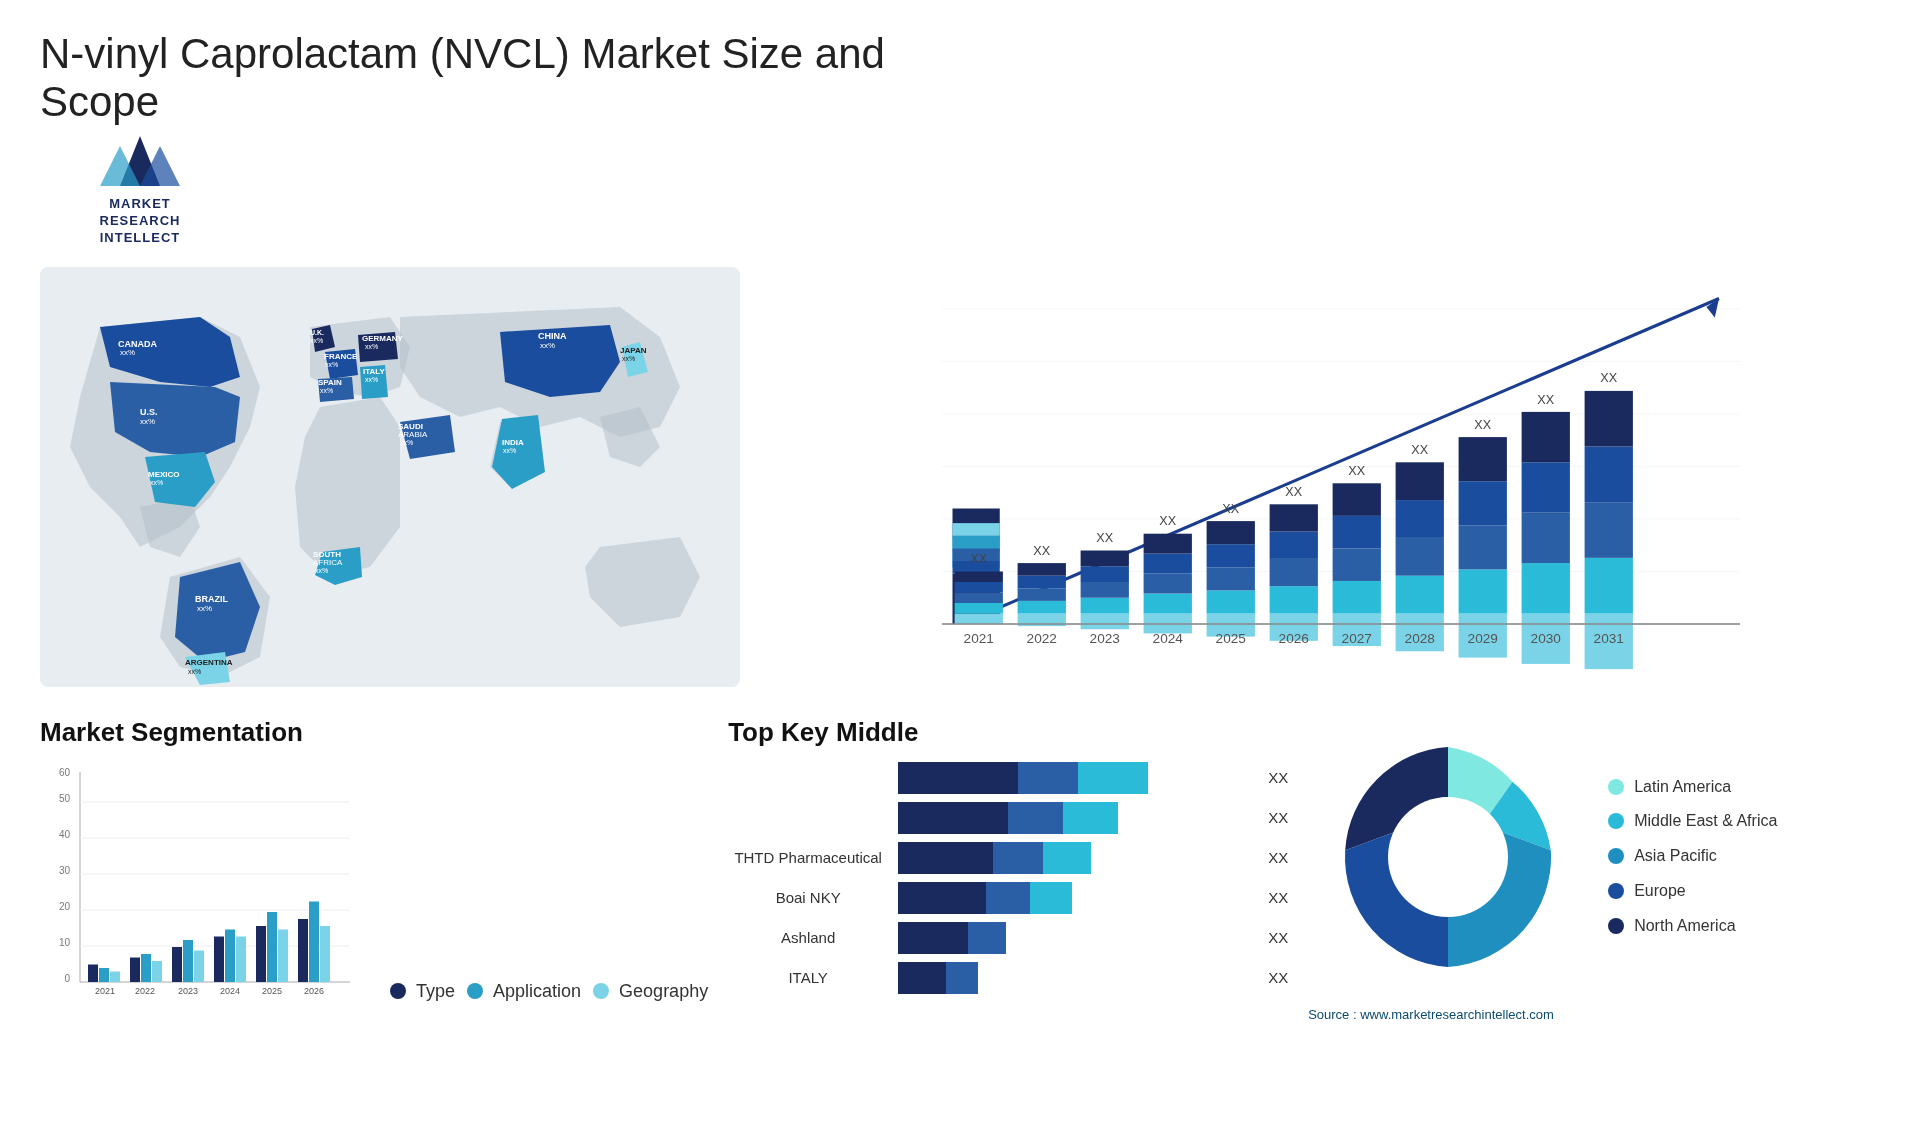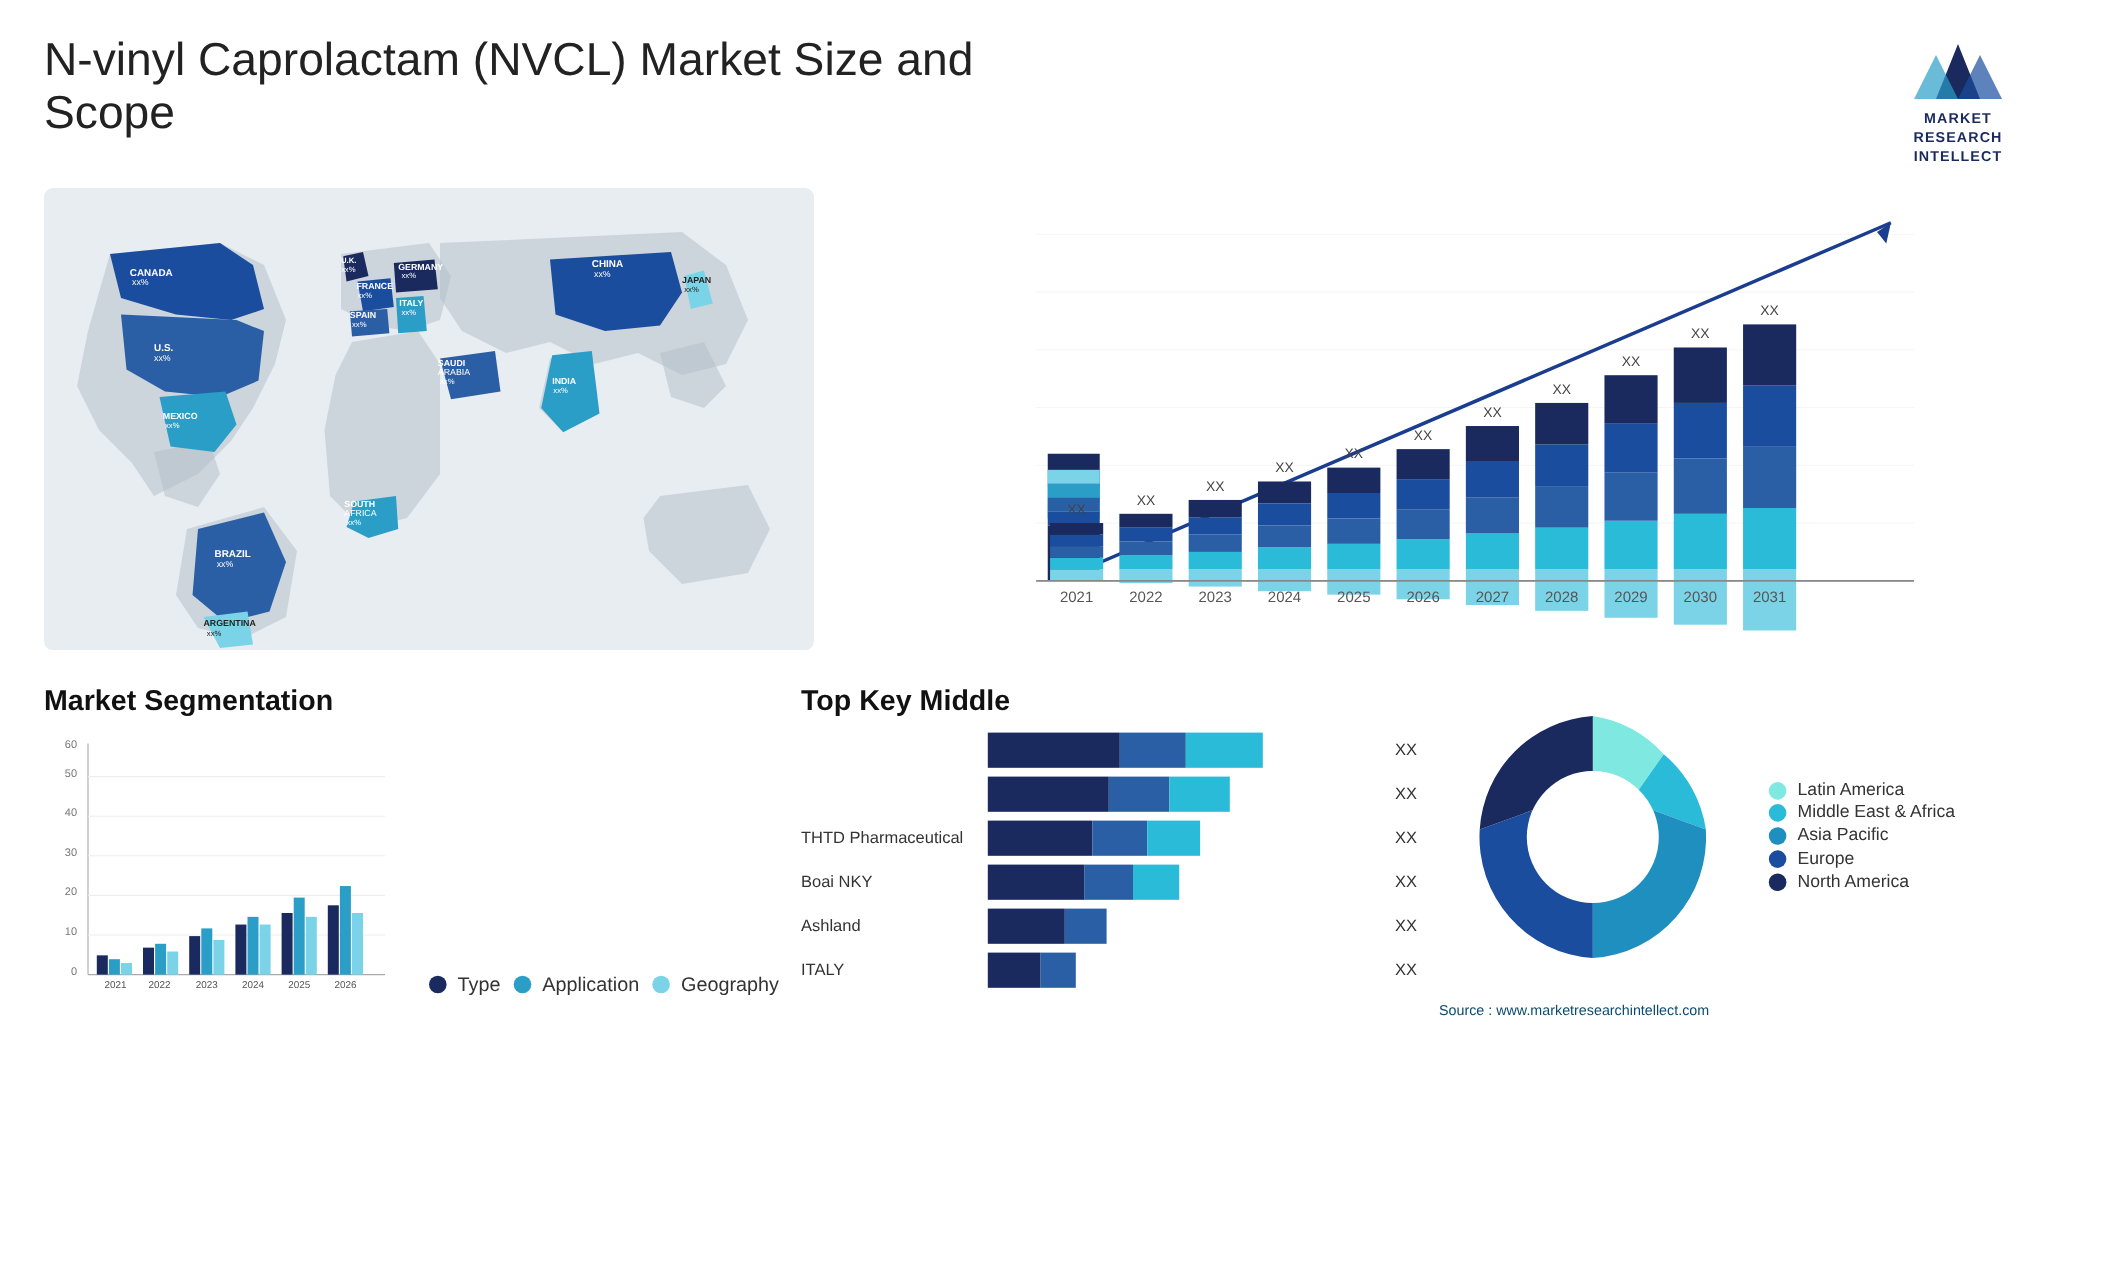--- a/index.html
+++ b/index.html
@@ -15,20 +15,21 @@
       min-height: 1146px;
       padding: 30px 40px 20px 40px;
       position: relative;
     }
     
     .header {
       display: flex;
       justify-content: space-between;
       align-items: flex-start;
       margin-bottom: 20px;
+      flex-direction: column;
     }
     .page-title {
       font-size: 42px;
       font-weight: 400;
       color: #222;
       max-width: 900px;
     }
     .logo-box {
       display: flex;
       flex-direction: column;
@@ -131,21 +132,21 @@
     }
     .player-row {
       display: flex;
       align-items: center;
       gap: 10px;
     }
     .player-label {
       font-size: 15px;
       color: #333;
       width: 160px;
-      text-align: left;
+      text-align: center;
       flex-shrink: 0;
     }
     .player-bars {
       display: flex;
       height: 32px;
       flex: 1;
       position: relative;
     }
     .player-bar-dark {
       background: #1a2a5e;
@@ -173,21 +174,21 @@
       gap: 20px;
     }
     .donut-svg {
       width: 280px;
       height: 280px;
       flex-shrink: 0;
     }
     .donut-legend {
       display: flex;
       flex-direction: column;
-      gap: 0;
+      gap: 14px;
     }
     .donut-legend-item {
       display: flex;
       align-items: flex-start;
       gap: 10px;
       font-size: 16px;
       color: #333;
       line-height: 1.3;
     }
     .donut-dot {

